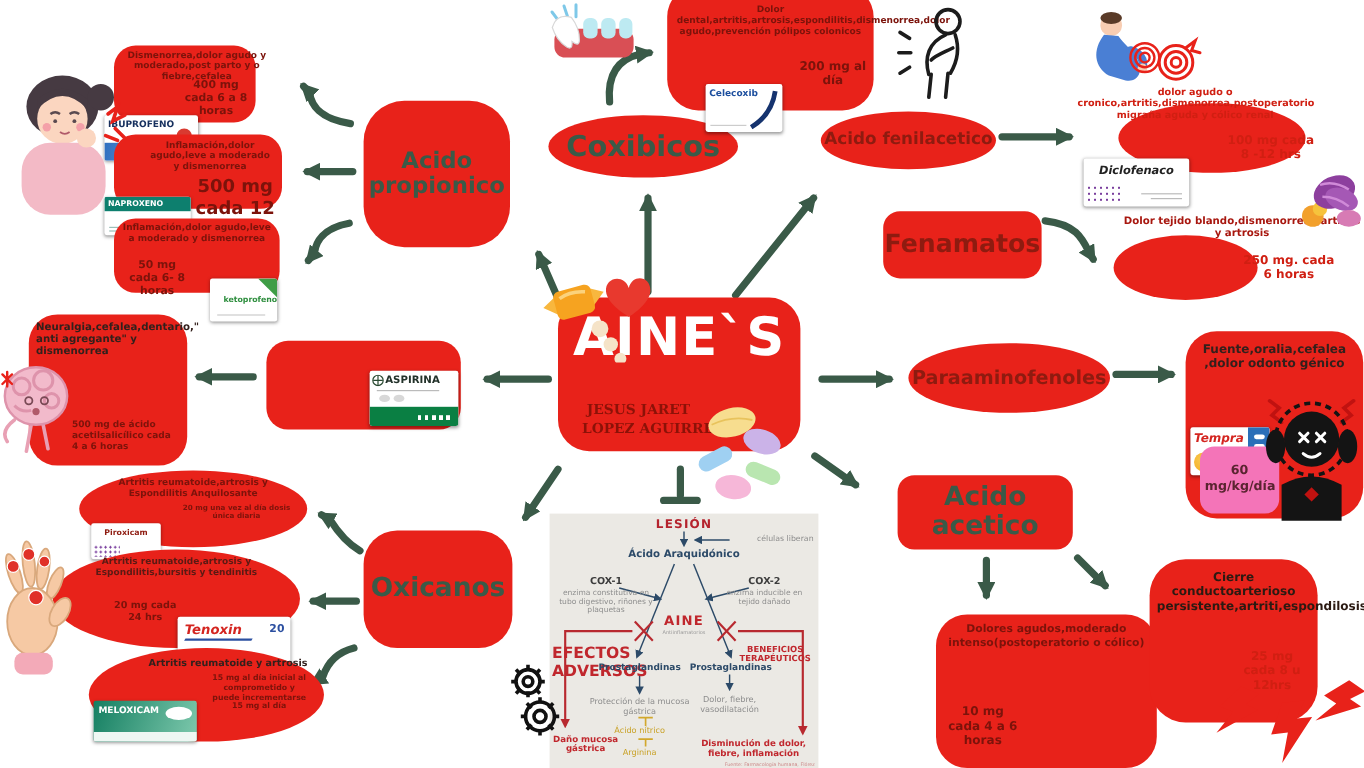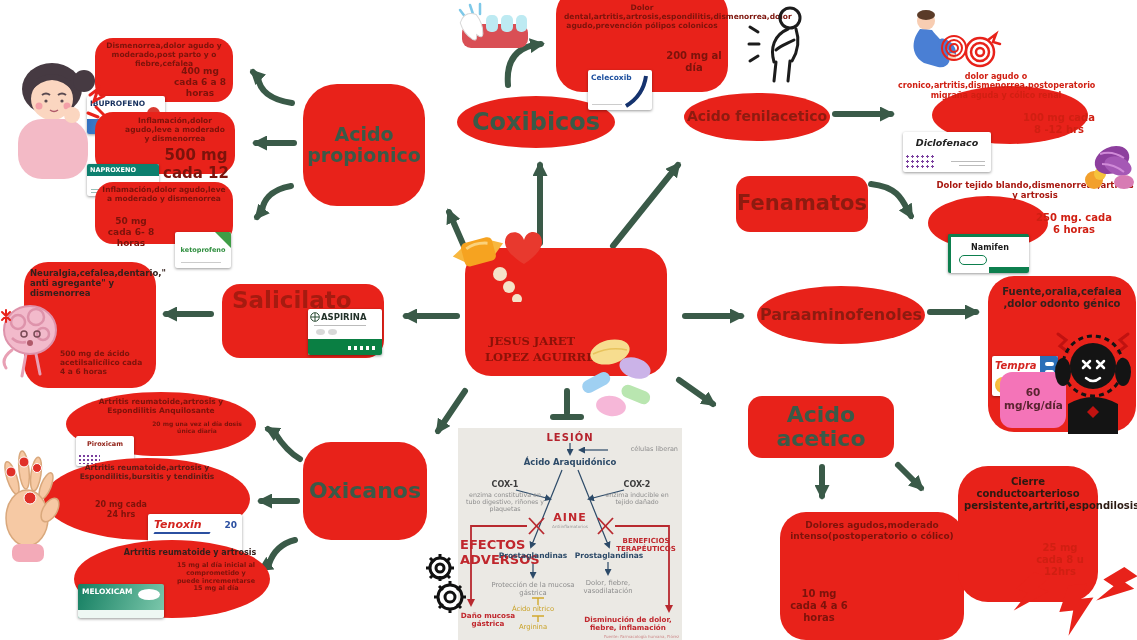--- a/index.html
+++ b/index.html
@@ -52,21 +52,21 @@
       <path d="M 898,465 L 921,488" marker-end="url(#ah)"></path>
       <path d="M 567,391 L 567,413"></path>
       <path d="M 553,417 L 581,417"></path>
     </g>
   </svg>
 
   <div class="card" style="left:303px;top:84px;width:122px;height:122px;border-radius:34px">
     <div class="node-label" style="width:100%;height:100%;font-size:19px;color:#3a5a48;padding:0 8px;box-sizing:border-box">Acido propionico</div>
   </div>
 
-  <div class="card" style="left:95px;top:38px;width:138px;height:64px;border-radius:18px">
+  <div class="card" style="left:95px;top:38px;width:118px;height:64px;border-radius:18px">
     <div class="ind" style="left:6px;top:4px;width:126px;font-size:7.5px">Dismenorrea,dolor agudo y moderado,post parto y o fiebre,cefalea</div>
     <div class="dose" style="right:4px;top:28px;width:58px;font-size:9px">400 mg cada 6 a 8 horas</div>
     <div class="prod" style="left:-8px;top:30px;width:78px;height:38px">
       <div class="abs" style="left:3px;top:3px;font-size:7.5px;font-weight:700;color:#16305e">IBUPROFENO</div>
       <div class="abs" style="left:0;bottom:0;width:100%;height:15px;background:linear-gradient(100deg,#2f6fc0,#9fc4ea)"></div>
       <div class="abs" style="right:5px;top:11px;width:13px;height:13px;border-radius:50%;background:#d93a30"></div>
     </div>
   </div>
 
   <div class="card" style="left:95px;top:112px;width:140px;height:62px;border-radius:18px">
@@ -78,21 +78,21 @@
       <div class="abs" style="left:4px;bottom:6px;width:50px;height:1px;background:#9bbfb8"></div>
       <div class="abs" style="left:4px;bottom:3px;width:38px;height:1px;background:#9bbfb8"></div>
     </div>
   </div>
 
   <div class="card" style="left:95px;top:182px;width:138px;height:62px;border-radius:18px">
     <div class="ind" style="left:6px;top:4px;width:126px;font-size:7.5px">Inflamación,dolor agudo,leve a moderado y dismenorrea</div>
     <div class="dose" style="left:8px;top:34px;width:56px;font-size:9px">50 mg cada 6- 8 horas</div>
     <div class="prod" style="right:2px;top:22px;width:56px;height:36px">
       <div class="abs" style="right:0;top:0;width:0;height:0;border-left:16px solid transparent;border-top:16px solid #3f9d46"></div>
-      <div class="abs" style="left:0;top:14px;width:100%;text-align:center;font-size:6.5px;font-weight:700;color:#2e8e3e">ketoprofeno</div>
+      <div class="abs" style="left:0;top:14px;width:100%;text-align:right;font-size:6.5px;font-weight:700;color:#2e8e3e">ketoprofeno</div>
       <div class="abs" style="left:6px;bottom:5px;width:40px;height:1px;background:#cccccc"></div>
     </div>
   </div>
 
   <div class="card" style="left:457px;top:96px;width:158px;height:52px;border-radius:50%">
     <div class="node-label" style="width:100%;height:100%;font-size:24px;color:#3a5a48">Coxibicos</div>
   </div>
 
   <div class="card" style="left:556px;top:-12px;width:172px;height:104px;border-radius:26px">
     <div class="ind" style="left:8px;top:16px;width:156px;font-size:7.5px">Dolor dental,artritis,artrosis,espondilitis,dismenorrea,dolor agudo,prevención pólipos colonicos</div>
@@ -120,33 +120,28 @@
     <div class="abs" style="right:6px;bottom:6px;width:26px;height:1px;background:#bbbbbb"></div>
   </div>
 
   <div class="card" style="left:736px;top:176px;width:132px;height:56px;border-radius:14px">
     <div class="node-label" style="width:100%;height:100%;font-size:21px;color:#8e1b10">Fenamatos</div>
   </div>
 
   <div class="card" style="left:928px;top:196px;width:120px;height:54px;border-radius:50%"></div>
   <div class="ind" style="left:935px;top:180px;width:200px;font-size:8.5px;color:#a8170f">Dolor tejido blando,dismenorreas,artritis y artrosis</div>
   <div class="dose redtx" style="left:1036px;top:212px;width:76px;font-size:10px">250 mg. cada 6 horas</div>
-  <div class="prod" style="left:948px;top:206px;width:78px;height:36px;border-top:3px solid #0d7f4e;border-left:3px solid #0d7f4e">
-    <div class="abs" style="left:0;top:6px;width:100%;text-align:center;font-size:8px;font-weight:700;color:#1a1a1a">Namifen</div>
-    <div class="abs" style="right:0;bottom:0;width:40px;height:6px;background:#0d7f4e"></div>
-    <div class="abs" style="left:8px;bottom:8px;width:26px;height:8px;border:1px solid #0d7f4e;border-radius:6px"></div>
-  </div>
 
   <div class="card" style="left:465px;top:248px;width:202px;height:128px;border-radius:26px">
+    <div class="abs" style="left:0;top:8px;width:100%;text-align:center;font-size:44px;font-weight:800;color:#ffffff;letter-spacing:1px">AINE`S</div>
     <div class="abs" style="left:24px;top:86px;font-family:'DejaVu Serif',serif;font-size:11.5px;font-weight:700;color:#8c1208">JESUS JARET</div>
     <div class="abs" style="left:20px;top:102px;font-family:'DejaVu Serif',serif;font-size:11.5px;font-weight:700;color:#8c1208">LOPEZ AGUIRRE</div>
   </div>
 
   <div class="card" style="left:222px;top:284px;width:162px;height:74px;border-radius:18px">
-    <div class="abs node-label" style="left:10px;top:4px;font-size:23px;color:#a61b10">Salicilato</div>
     <div class="prod" style="right:2px;bottom:3px;width:74px;height:46px">
       <div class="abs" style="left:2px;top:3px">
         <svg width="10" height="10">
             <circle cx="5" cy="5" r="4.3" fill="none" stroke="#2a4a32" stroke-width="1"></circle>
             <path d="M5,1 V9 M1,5 H9" stroke="#2a4a32" stroke-width="1"></path>
           </svg>
       </div>
       <div class="abs" style="left:13px;top:3px;font-size:8.5px;font-weight:700;color:#23322a">ASPIRINA</div>
       <div class="abs" style="left:6px;top:16px;width:52px;height:1px;background:#bbbbbb"></div>
       <div class="abs" style="left:8px;top:20px;width:9px;height:6px;border-radius:50%;background:#d8d8d8"></div>

